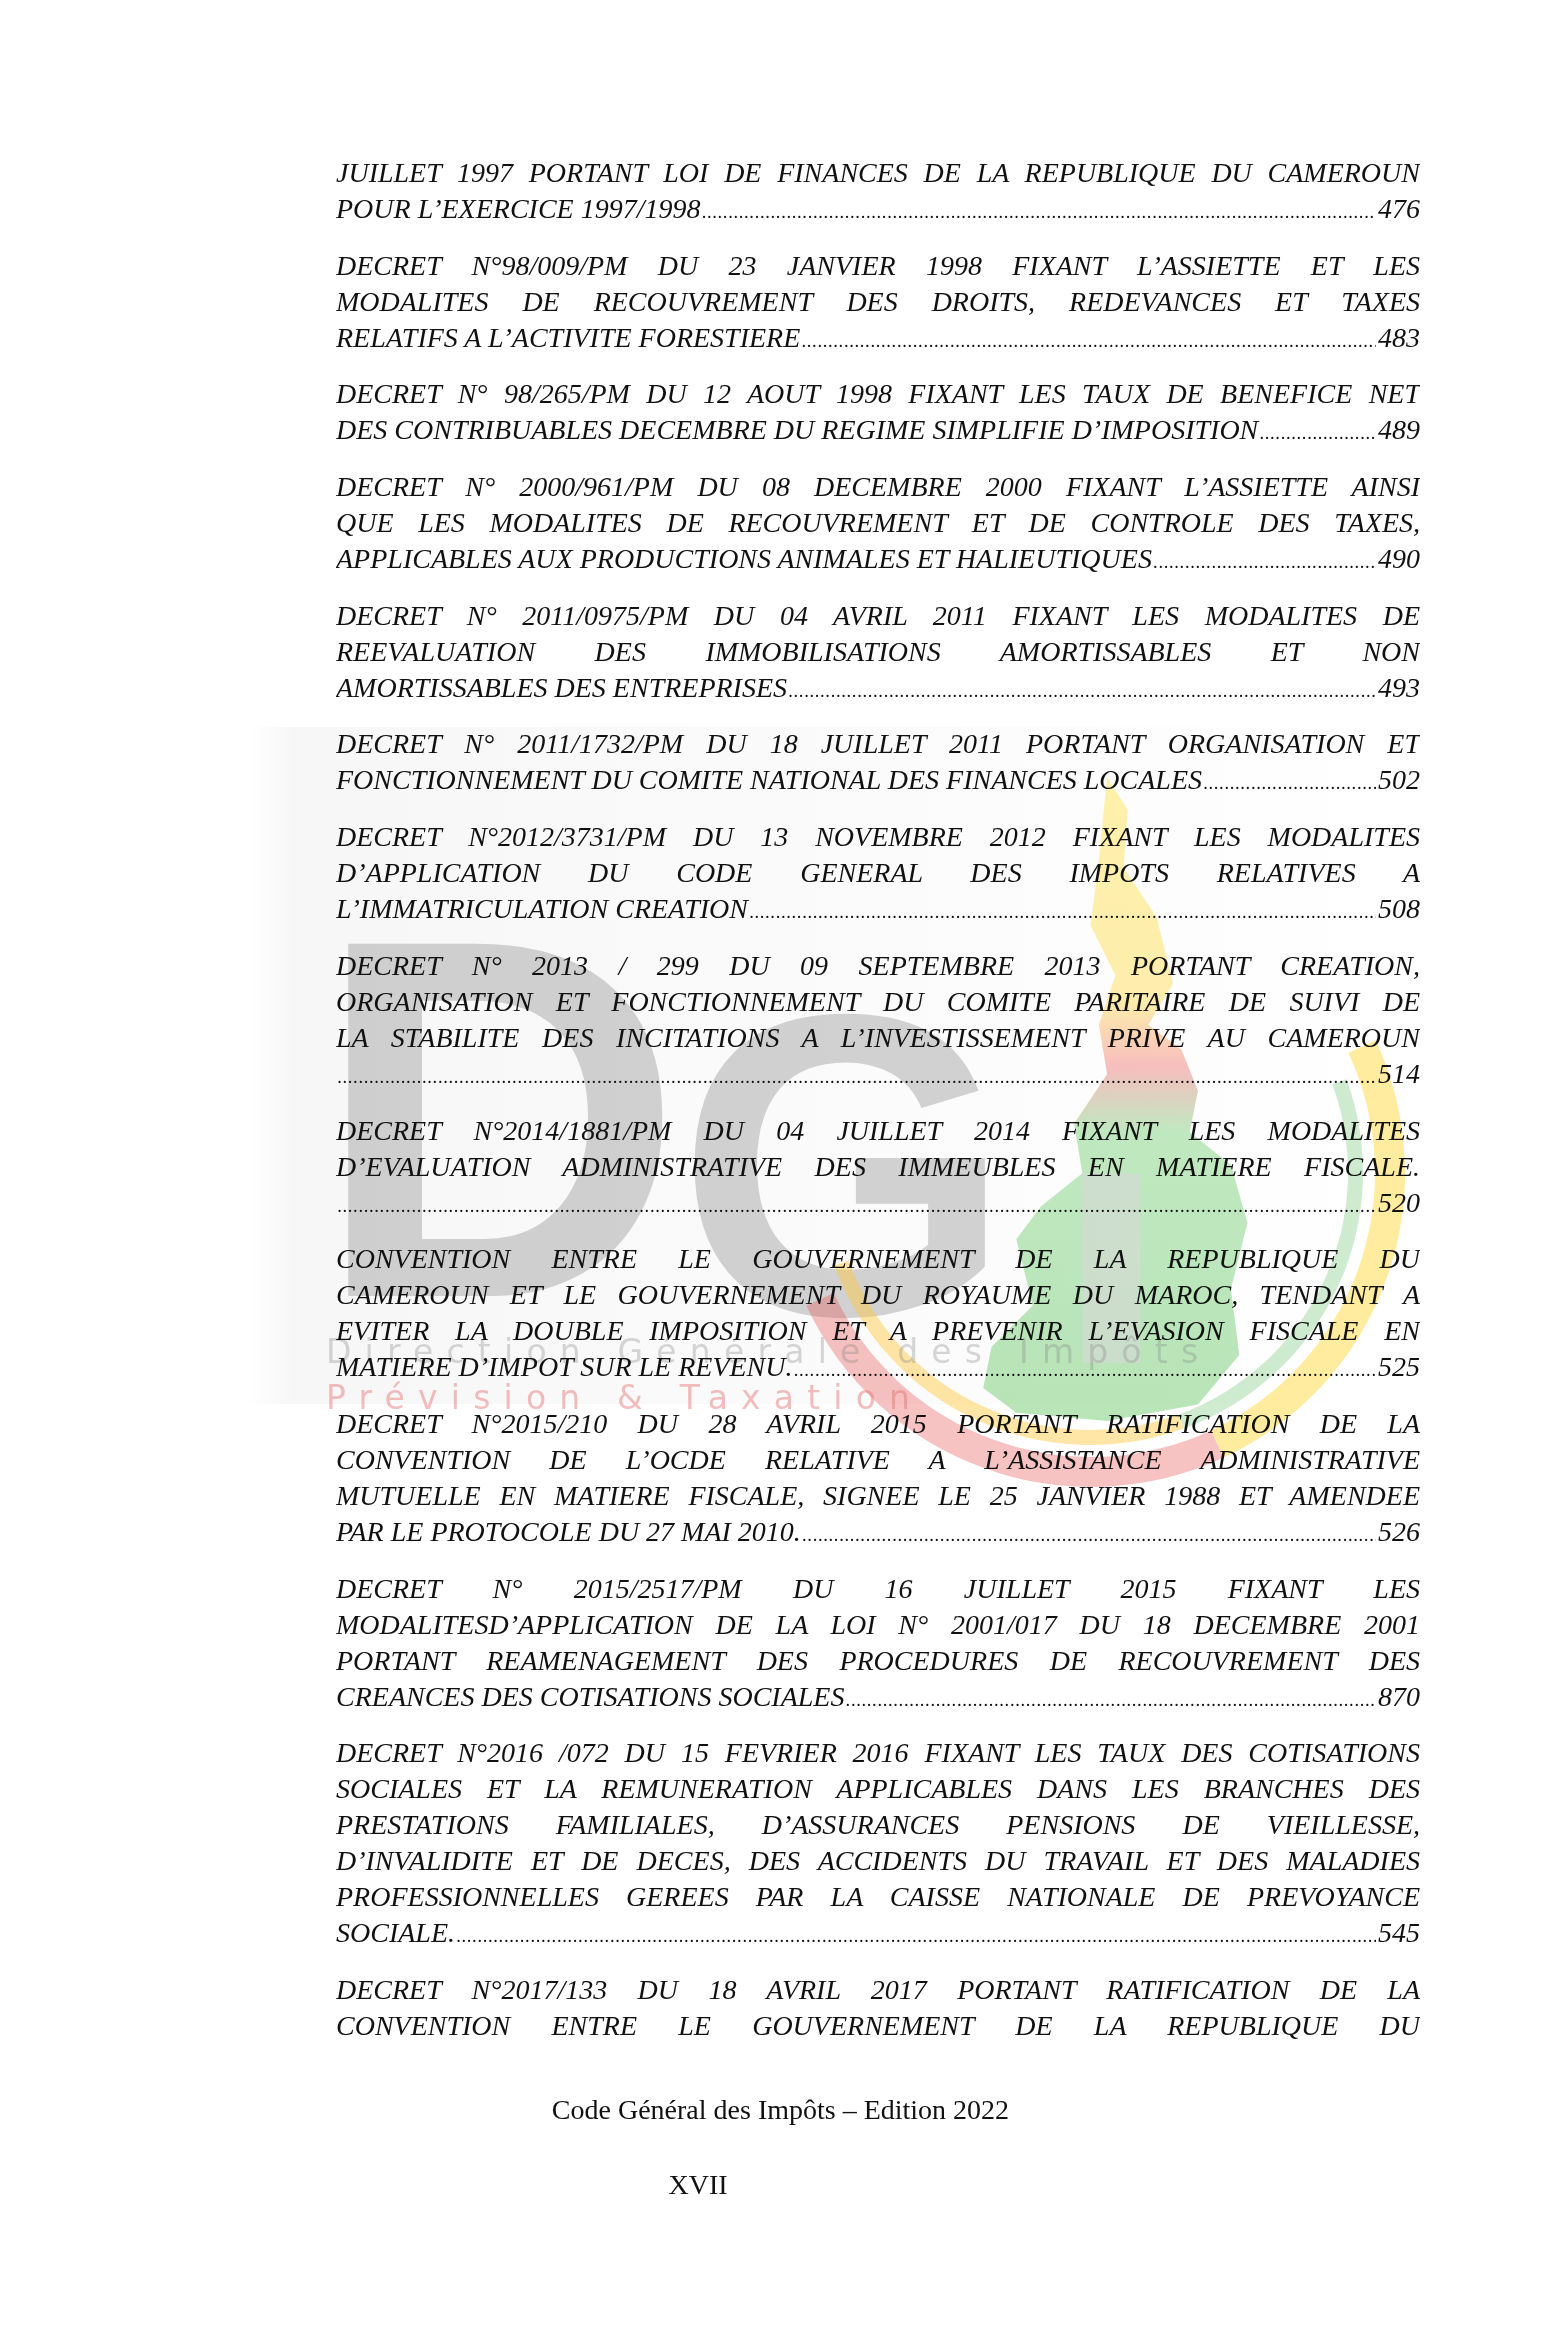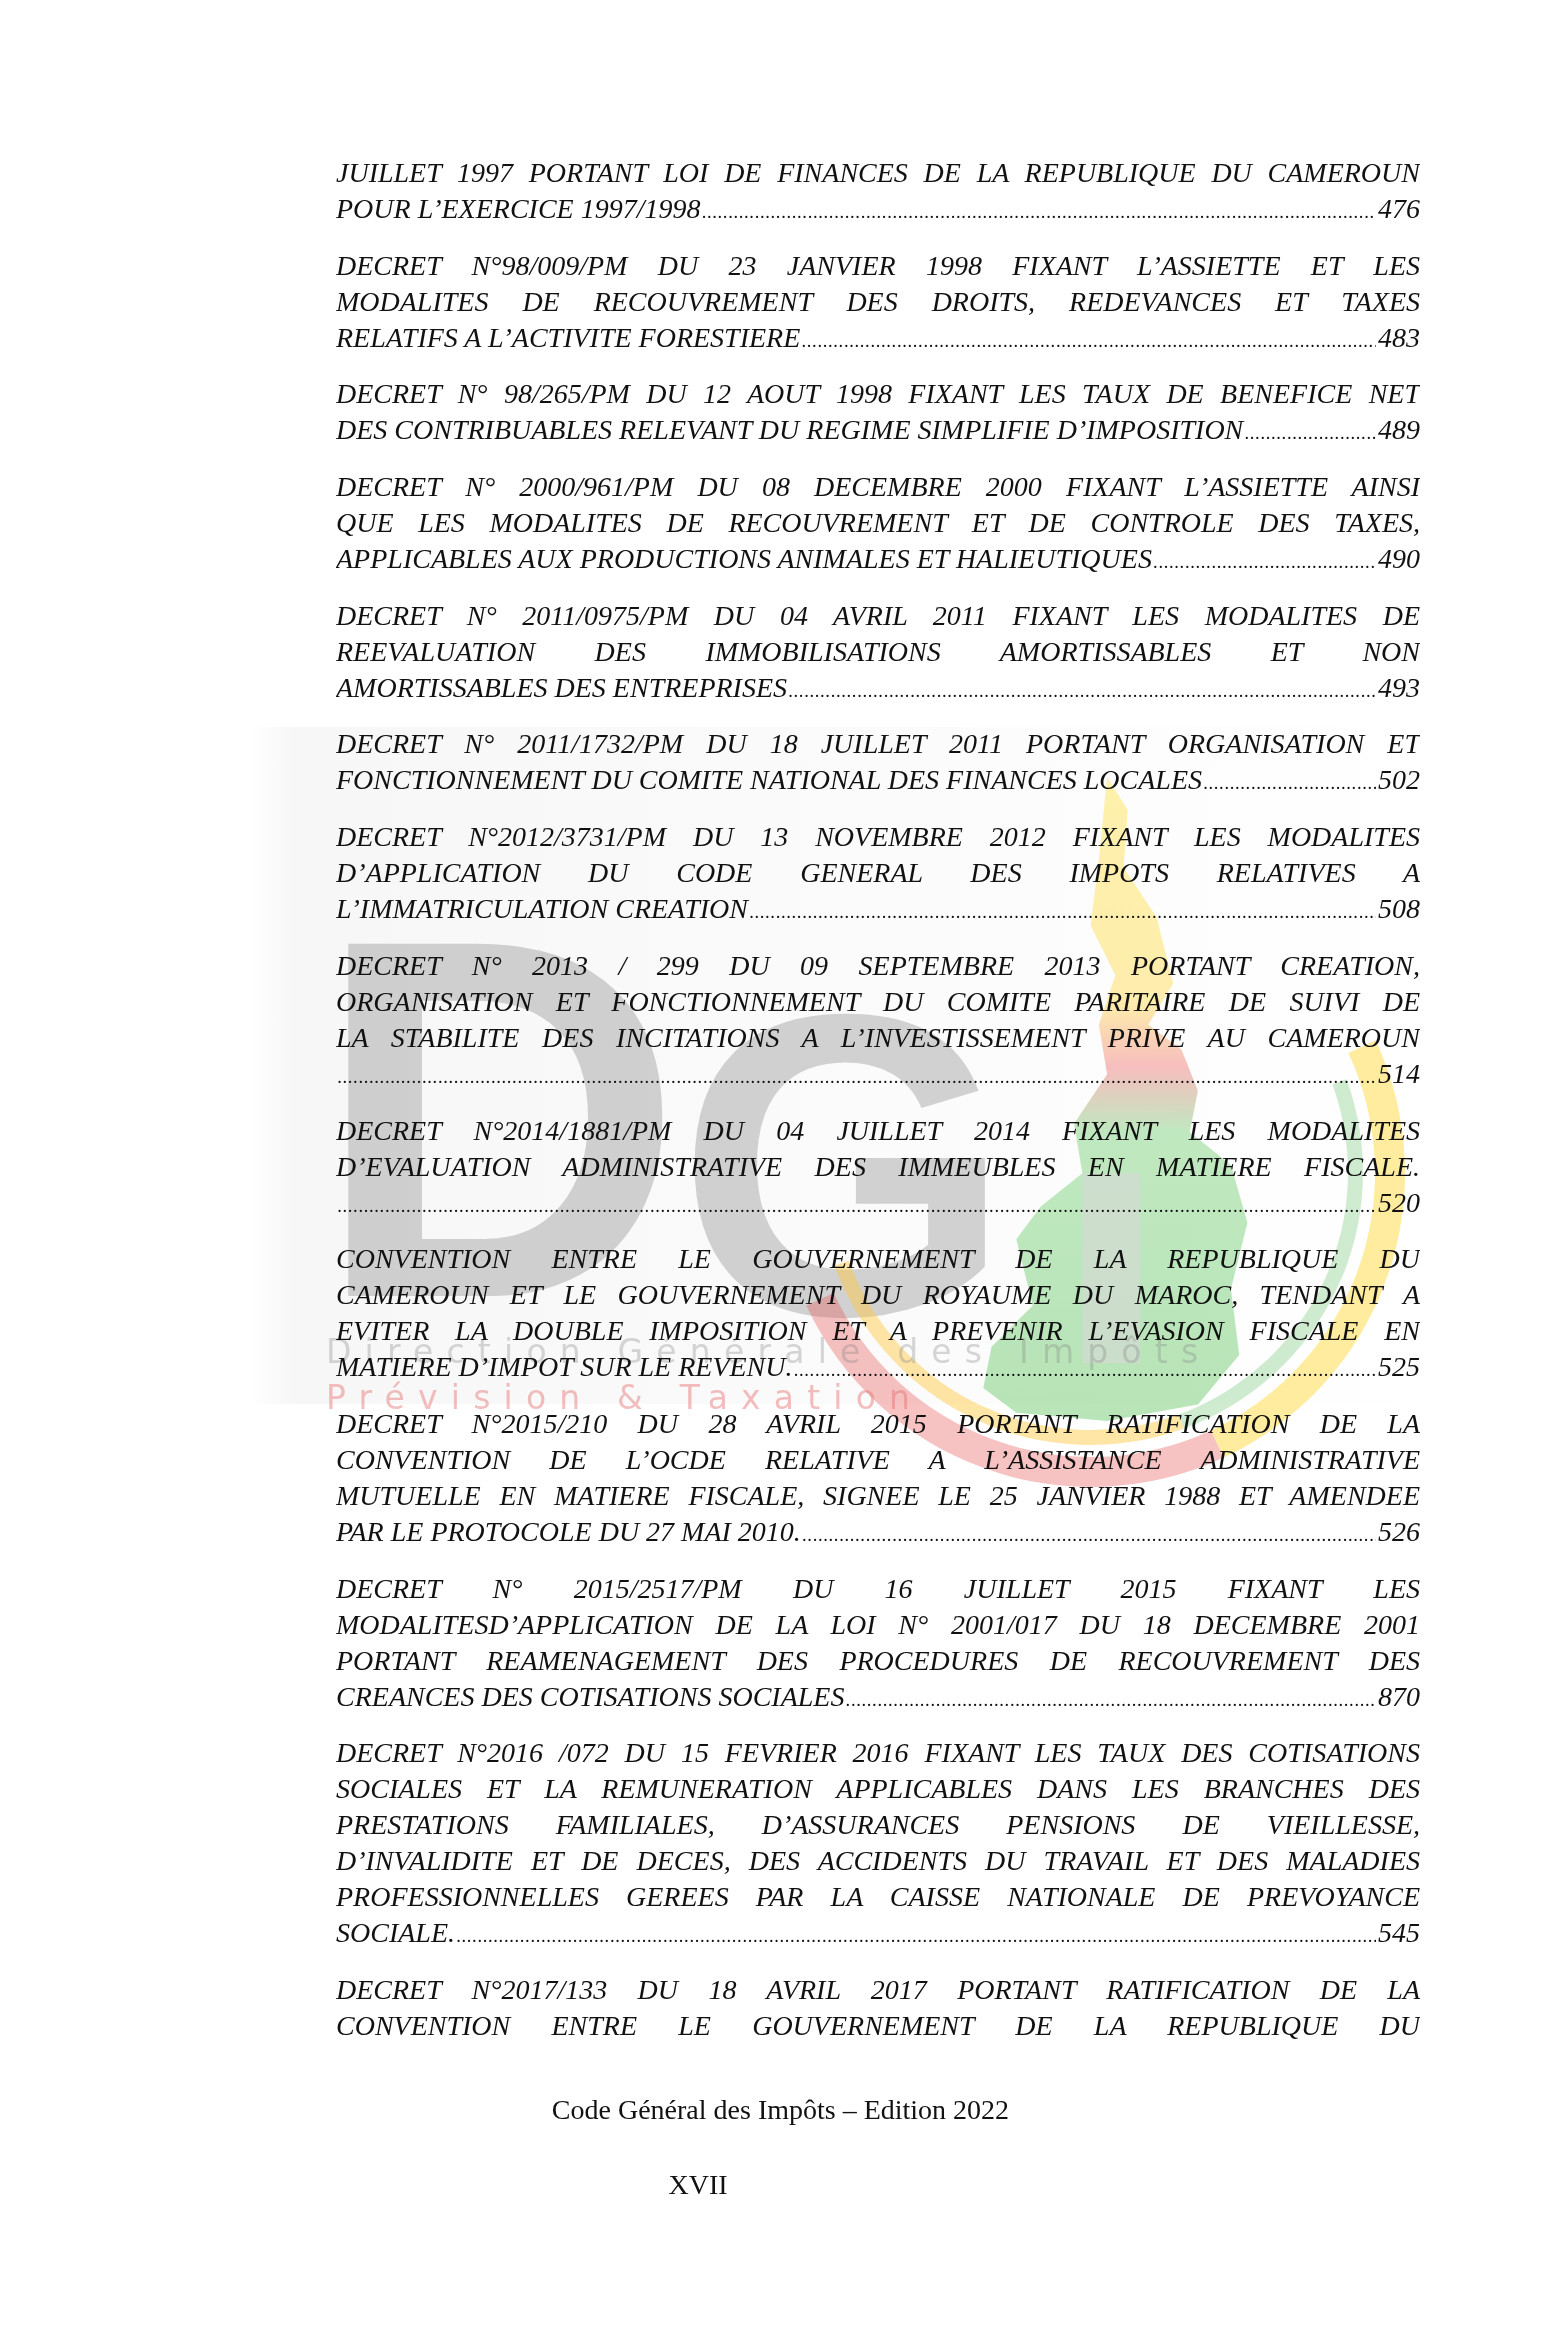--- a/index.html
+++ b/index.html
@@ -213,21 +213,21 @@
       <div class="toc-line">MODALITES DE RECOUVREMENT  DES DROITS, REDEVANCES ET TAXES</div>
       <div class="toc-last">
         <span class="toc-last-text">RELATIFS A L’ACTIVITE FORESTIERE</span>
         <span class="toc-leader"></span>
         <span class="toc-page">483</span>
       </div>
     </div>
     <div class="toc-entry">
       <div class="toc-line">DECRET N° 98/265/PM DU 12 AOUT 1998  FIXANT LES TAUX DE BENEFICE NET</div>
       <div class="toc-last">
-        <span class="toc-last-text">DES CONTRIBUABLES RELEVANT DU REGIME SIMPLIFIE D’IMPOSITION</span>
+        <span class="toc-last-text">DES CONTRIBUABLES DECEMBRE DU REGIME SIMPLIFIE D’IMPOSITION</span>
         <span class="toc-leader"></span>
         <span class="toc-page">489</span>
       </div>
     </div>
     <div class="toc-entry">
       <div class="toc-line">DECRET N° 2000/961/PM DU 08 DECEMBRE 2000 FIXANT  L’ASSIETTE AINSI</div>
       <div class="toc-line">QUE LES MODALITES DE RECOUVREMENT ET DE CONTROLE DES TAXES,</div>
       <div class="toc-last">
         <span class="toc-last-text">APPLICABLES AUX PRODUCTIONS ANIMALES ET HALIEUTIQUES</span>
         <span class="toc-leader"></span>

